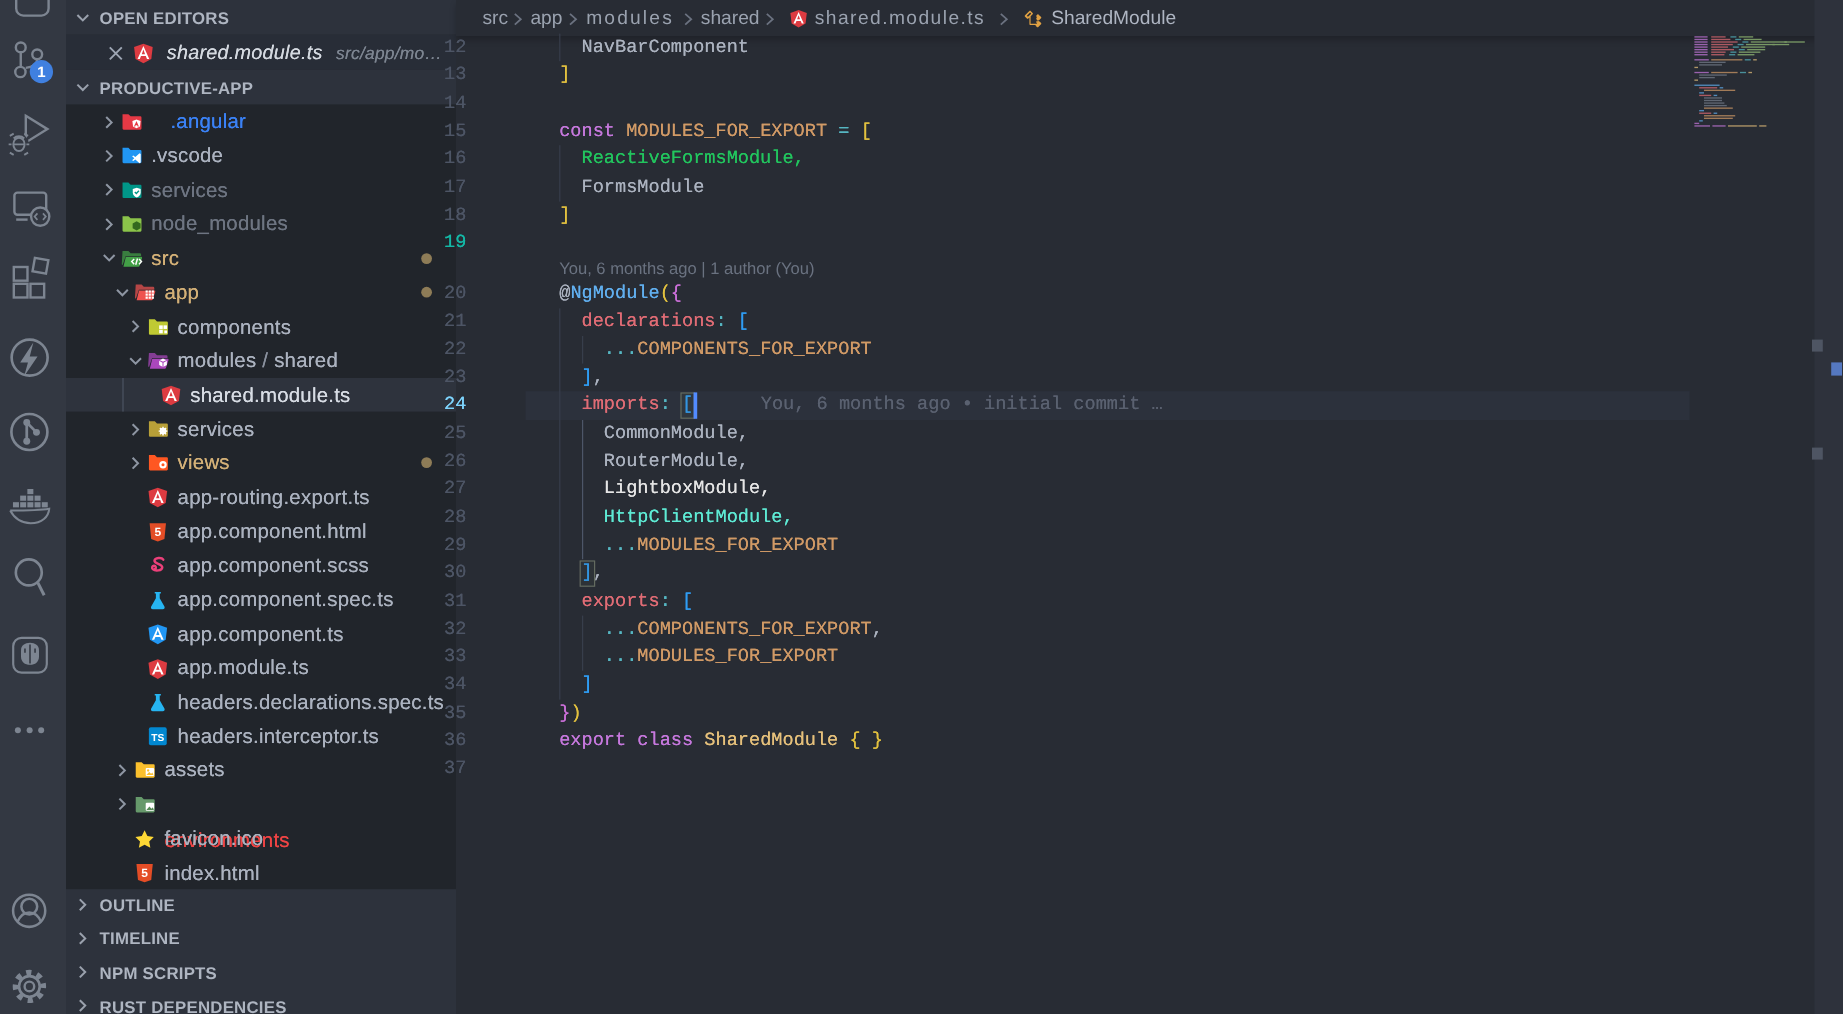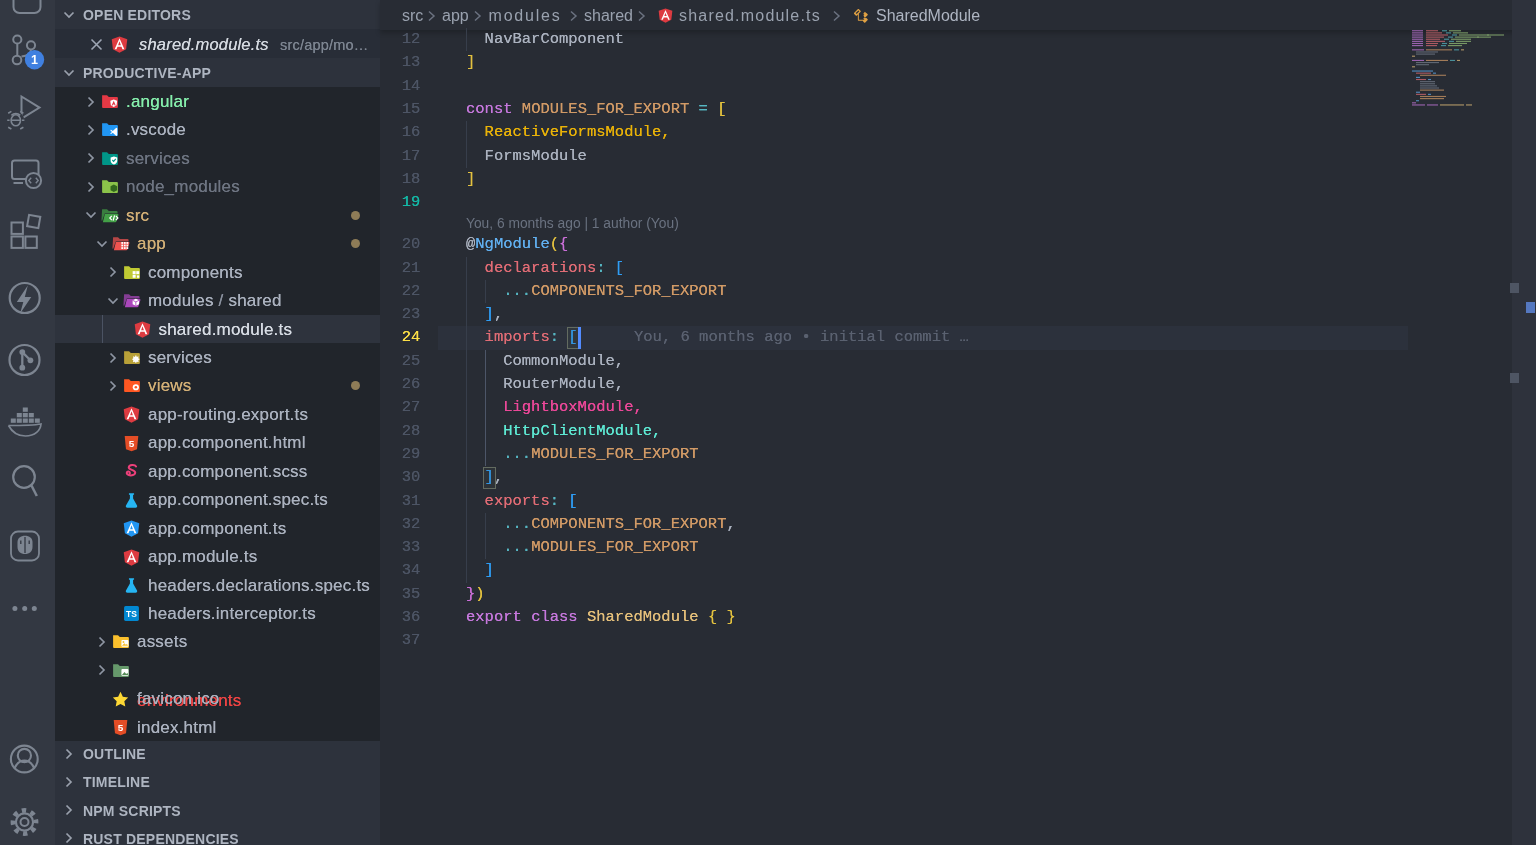--- a/index.html
+++ b/index.html
@@ -1,18 +1,18 @@
 <!DOCTYPE html>
 <html><head><meta charset="utf-8"><style>
 *{margin:0;padding:0;box-sizing:border-box}
 html,body{width:1536px;height:845px;overflow:hidden;background:#282c34;font-family:"Liberation Sans",sans-serif}
 .a{position:absolute}
 .mono{font-family:"Liberation Mono",monospace;font-size:15.5px;line-height:23.3px;white-space:pre;text-shadow:0 0 0.55px currentColor}
 .cl{position:absolute;left:466px;height:23.3px}
-.ln{position:absolute;left:384px;width:54px;text-align:center;height:23.3px;color:#4d5565}
+.ln{position:absolute;left:370px;width:54px;text-align:left;height:23.3px;color:#4d5565}
 .p{color:#c678dd}.bl{color:#61afef}.cy{color:#56b6c2}.rd{color:#e06c75}.or{color:#d19a66}.gd{color:#e5c07b}
 .b1{color:#e2c13f}.b2{color:#ca6fd8}.b3{color:#2f9df4}
 .lbl{position:absolute;font-size:17px;color:#abb2bf;white-space:nowrap;letter-spacing:0.2px;text-shadow:0 0 0.4px currentColor}
 .hdr{position:absolute;font-size:14px;font-weight:bold;color:#aeb5c1;letter-spacing:.2px;white-space:nowrap}
 svg{position:absolute;overflow:visible}
 </style></head><body>
 <div class="a" style="left:0;top:0;width:55px;height:845px;background:#333842"></div>
 <svg class="a" style="left:0;top:0" width="55" height="845" fill="none" stroke="#7d8591" stroke-width="2">
 <rect x="13.5" y="-14" width="27" height="27" rx="6"></rect>
 <circle cx="17.3" cy="39.5" r="4.1"></circle>
@@ -111,21 +111,21 @@
   </svg>
 <div class="hdr" style="left:83px;top:830.9px">RUST DEPENDENCIES</div>
 <svg style="left:85.0px;top:95.5px" width="12" height="12" fill="none" stroke="#8e96a3" stroke-width="1.7">
     <path d="M3.5 1.5 L8 6 L3.5 10.5"></path>
   </svg>
 <svg style="left:100.5px;top:93.0px" width="18" height="16" viewBox="0 0 16 15">
     <path d="M.6 2 h4.6 l1.7 1.7 h7.6 a.9 .9 0 0 1 .9 .9 v8.6 a.9 .9 0 0 1 -.9 .9 H1.5 a.9 .9 0 0 1 -.9 -.9 Z" fill="#e53945"></path>
     <path d="M11.5 6.2 l3.2 1.15 -.5 4.2 -2.7 1.5 -2.7 -1.5 -.5 -4.2 Z" fill="#ffffff"></path>
     <path d="M11.5 7.3 l1.9 4.4 h-1 l-.35 -.95 h-1.2 l-.35 .95 h-1 Z" fill="#e53945"></path>
   </svg>
-<div class="lbl" style="left:126.0px;top:92.0px;color:#86efac">.angular</div>
+<div class="lbl" style="left:142px;top:92.0px;color:#3b82f6">.angular</div>
 <svg style="left:85.0px;top:123.9px" width="12" height="12" fill="none" stroke="#8e96a3" stroke-width="1.7">
     <path d="M3.5 1.5 L8 6 L3.5 10.5"></path>
   </svg>
 <svg style="left:100.5px;top:121.4px" width="18" height="16" viewBox="0 0 16 15">
     <path d="M.6 2 h4.6 l1.7 1.7 h7.6 a.9 .9 0 0 1 .9 .9 v8.6 a.9 .9 0 0 1 -.9 .9 H1.5 a.9 .9 0 0 1 -.9 -.9 Z" fill="#2196f3"></path>
     <path d="M13.9 6.3 l-3.3 3 -1.6 -1.2 -.9 .45 1.7 1.65 -1.7 1.65 .9 .45 1.6 -1.2 3.3 3 .9 -.5 v-6.8 Z" fill="#ffffff"></path>
   </svg>
 <div class="lbl" style="left:126.0px;top:120.4px;color:#abb2bf">.vscode</div>
 <svg style="left:85.0px;top:152.4px" width="12" height="12" fill="none" stroke="#8e96a3" stroke-width="1.7">
     <path d="M3.5 1.5 L8 6 L3.5 10.5"></path>
@@ -295,21 +295,21 @@
   </svg>
 <div class="lbl" style="left:137.0px;top:717.7px;color:#abb2bf">index.html</div>
 <svg style="left:90px;top:38px" width="13" height="13" fill="none" stroke="#9da5b3" stroke-width="1.6">
     <path d="M1.5 1.5 L11.5 11.5 M11.5 1.5 L1.5 11.5"></path>
   </svg>
 <svg style="left:110.5px;top:36.0px" width="17" height="17" viewBox="0 0 16 16">
     <path d="M8 .4 L15.3 3 14.2 12.4 8 15.8 1.8 12.4 .7 3 Z" fill="#dd3b41"></path>
     <path d="M8 2.2 L12.6 12.4 H10.8 L9.9 10.1 H6.1 L5.2 12.4 H3.4 Z M8 5 L6.7 8.6 h2.6 Z" fill="#fff"></path>
   </svg>
 <div class="lbl" style="left:139px;top:35px;font-style:italic;color:#d4d9e0;font-size:16.5px">shared.module.ts</div>
-<div class="lbl" style="left:280px;top:37px;color:#7d8591;font-size:14.5px">src/app/mo…</div>
+<div class="lbl" style="left:280px;top:37px;font-style:italic;color:#7d8591;font-size:14.5px">src/app/mo…</div>
 <div class="a" style="left:380px;top:0;width:1156px;height:30px;background:#282c34;box-shadow:0 3px 5px rgba(0,0,0,0.22)"></div>
 <div class="a" style="left:402.0px;top:6.5px;font-size:16px;color:#9aa2af;white-space:nowrap;letter-spacing:0.0px">src</div>
 <svg style="left:426.5px;top:10px" width="9" height="12" fill="none" stroke="#6b7280" stroke-width="1.5">
     <path d="M2 1.5 L7 6 L2 10.5"></path>
   </svg>
 <div class="a" style="left:442.0px;top:6.5px;font-size:16px;color:#9aa2af;white-space:nowrap;letter-spacing:0.0px">app</div>
 <svg style="left:473.0px;top:10px" width="9" height="12" fill="none" stroke="#6b7280" stroke-width="1.5">
     <path d="M2 1.5 L7 6 L2 10.5"></path>
   </svg>
 <div class="a" style="left:488.5px;top:6.5px;font-size:16px;color:#9aa2af;white-space:nowrap;letter-spacing:1.8px">modules</div>
@@ -344,48 +344,48 @@
 <div class="ln mono" style="top:74.7px;color:#4d5565">14</div>
 <div class="ln mono" style="top:98.0px;color:#4d5565">15</div>
 <div class="ln mono" style="top:121.3px;color:#4d5565">16</div>
 <div class="ln mono" style="top:144.6px;color:#4d5565">17</div>
 <div class="ln mono" style="top:167.9px;color:#4d5565">18</div>
 <div class="ln mono" style="top:191.2px;color:#14b8a6">19</div>
 <div class="ln mono" style="top:233.2px;color:#4d5565">20</div>
 <div class="ln mono" style="top:256.5px;color:#4d5565">21</div>
 <div class="ln mono" style="top:279.8px;color:#4d5565">22</div>
 <div class="ln mono" style="top:303.1px;color:#4d5565">23</div>
-<div class="ln mono" style="top:326.4px;color:#fde047">24</div>
+<div class="ln mono" style="top:326.4px;color:#7dd3fc">24</div>
 <div class="ln mono" style="top:349.7px;color:#4d5565">25</div>
 <div class="ln mono" style="top:373.0px;color:#4d5565">26</div>
 <div class="ln mono" style="top:396.3px;color:#4d5565">27</div>
 <div class="ln mono" style="top:419.6px;color:#4d5565">28</div>
 <div class="ln mono" style="top:442.9px;color:#4d5565">29</div>
 <div class="ln mono" style="top:466.2px;color:#4d5565">30</div>
 <div class="ln mono" style="top:489.5px;color:#4d5565">31</div>
 <div class="ln mono" style="top:512.8px;color:#4d5565">32</div>
 <div class="ln mono" style="top:536.1px;color:#4d5565">33</div>
 <div class="ln mono" style="top:559.4px;color:#4d5565">34</div>
 <div class="ln mono" style="top:582.7px;color:#4d5565">35</div>
 <div class="ln mono" style="top:606.0px;color:#4d5565">36</div>
 <div class="ln mono" style="top:629.3px;color:#4d5565">37</div>
 <div class="cl mono" style="top:28.1px;color:#abb2bf">  NavBarComponent</div>
 <div class="cl mono" style="top:51.4px;color:#abb2bf"><span class="b1">]</span></div>
 <div class="cl mono" style="top:98.0px;color:#abb2bf"><span class="p">const</span> <span class="or">MODULES_FOR_EXPORT</span> <span class="cy">=</span> <span class="b1">[</span></div>
-<div class="cl mono" style="top:121.3px;color:#eab308">  ReactiveFormsModule,</div>
+<div class="cl mono" style="top:121.3px;color:#22c55e">  ReactiveFormsModule,</div>
 <div class="cl mono" style="top:144.6px;color:#abb2bf">  FormsModule</div>
 <div class="cl mono" style="top:167.9px;color:#abb2bf"><span class="b1">]</span></div>
 <div class="cl mono" style="top:233.2px;color:#abb2bf">@<span class="bl">NgModule</span><span class="b1">(</span><span class="b2">{</span></div>
 <div class="cl mono" style="top:256.5px;color:#abb2bf">  <span class="rd">declarations</span><span class="cy">:</span> <span class="b3">[</span></div>
 <div class="cl mono" style="top:279.8px;color:#abb2bf">    <span class="cy">...</span><span class="or">COMPONENTS_FOR_EXPORT</span></div>
 <div class="cl mono" style="top:303.1px;color:#abb2bf">  <span class="b3">]</span>,</div>
 <div class="cl mono" style="top:326.4px;color:#abb2bf">  <span class="rd">imports</span><span class="cy">:</span> <span class="b3">[</span></div>
 <div class="cl mono" style="top:349.7px;color:#abb2bf">    CommonModule,</div>
 <div class="cl mono" style="top:373.0px;color:#abb2bf">    RouterModule,</div>
-<div class="cl mono" style="top:396.3px;color:#ec4899">    LightboxModule,</div>
+<div class="cl mono" style="top:396.3px;color:#e5e5e5">    LightboxModule,</div>
 <div class="cl mono" style="top:419.6px;color:#5eead4">    HttpClientModule,</div>
 <div class="cl mono" style="top:442.9px;color:#abb2bf">    <span class="cy">...</span><span class="or">MODULES_FOR_EXPORT</span></div>
 <div class="cl mono" style="top:466.2px;color:#abb2bf">  <span class="b3">]</span>,</div>
 <div class="cl mono" style="top:489.5px;color:#abb2bf">  <span class="rd">exports</span><span class="cy">:</span> <span class="b3">[</span></div>
 <div class="cl mono" style="top:512.8px;color:#abb2bf">    <span class="cy">...</span><span class="or">COMPONENTS_FOR_EXPORT</span>,</div>
 <div class="cl mono" style="top:536.1px;color:#abb2bf">    <span class="cy">...</span><span class="or">MODULES_FOR_EXPORT</span></div>
 <div class="cl mono" style="top:559.4px;color:#abb2bf">  <span class="b3">]</span></div>
 <div class="cl mono" style="top:582.7px;color:#abb2bf"><span class="b2">}</span><span class="b1">)</span></div>
 <div class="cl mono" style="top:606.0px;color:#abb2bf"><span class="p">export</span> <span class="p">class</span> <span class="gd">SharedModule</span> <span class="b1">{</span> <span class="b1">}</span></div>
 <div class="a" style="left:466px;top:215.5px;font-size:13.8px;color:#6a7280">You, 6 months ago | 1 author (You)</div>

